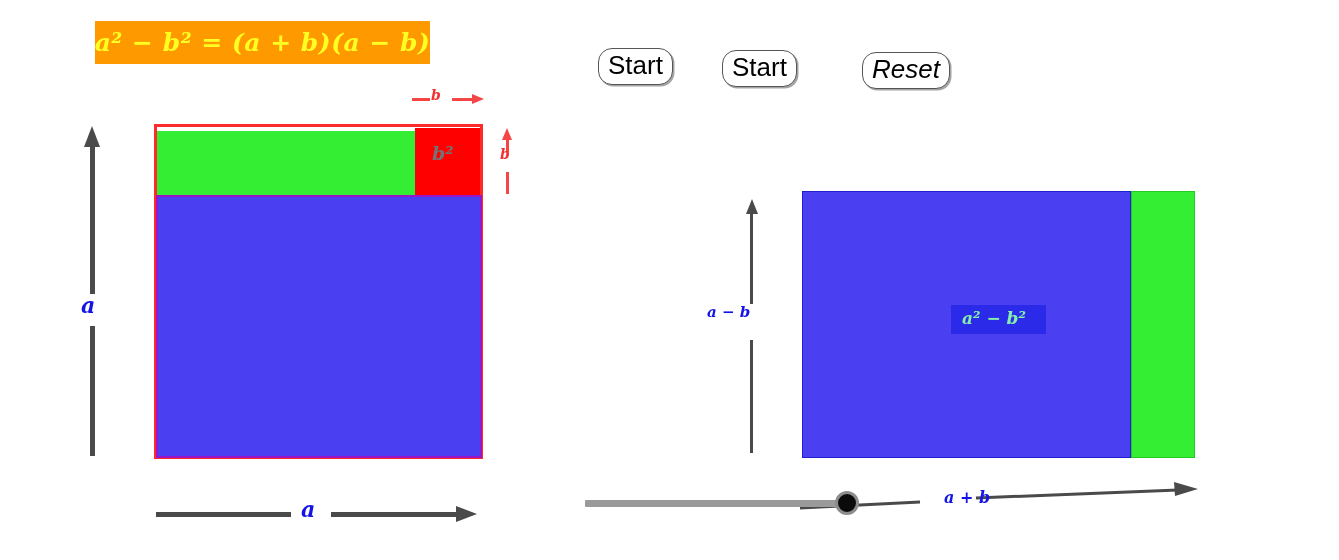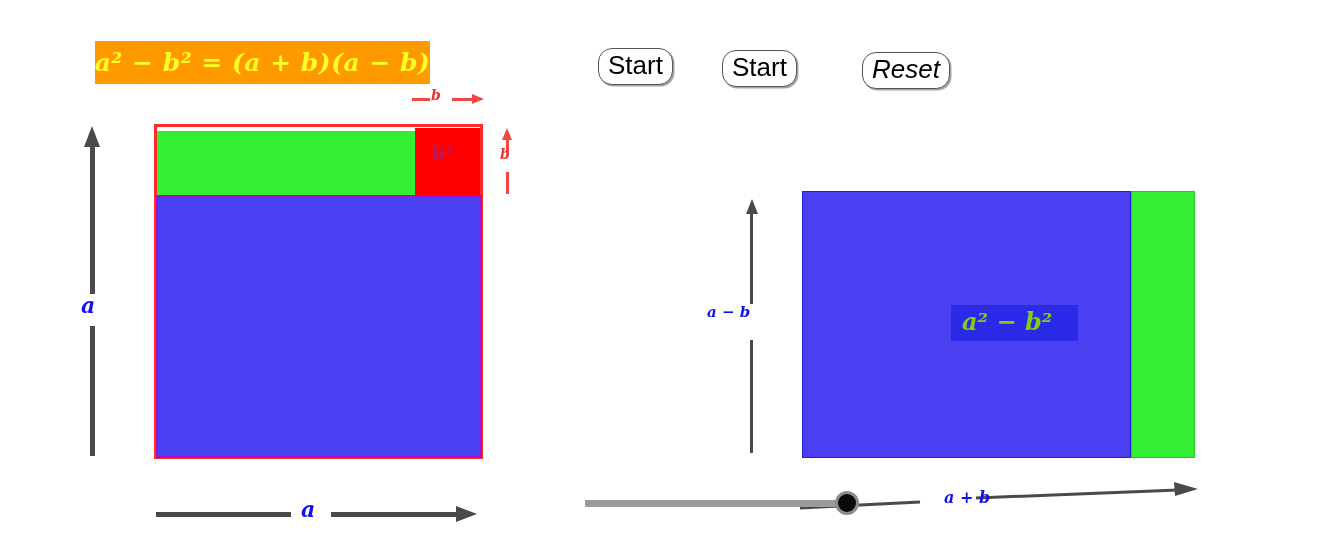--- a/index.html
+++ b/index.html
@@ -25,21 +25,20 @@
   
   #formula-banner {
     left: 95px;
     top: 21px;
     width: 335px;
     height: 43px;
     background: #FF9900;
     display: flex;
     align-items: center;
     justify-content: center;
-    margin-top: 20px;
   }
   #formula-banner .mathtxt {
     color: #FFFF22;
     font-family: "DejaVu Serif", "Liberation Serif", serif;
     font-style: italic;
     font-weight: bold;
     font-size: 25px;
     letter-spacing: 0.5px;
     white-space: nowrap;
     line-height: 1;
@@ -65,21 +64,21 @@
   
   .math {
     font-family: "DejaVu Serif", "Liberation Serif", serif;
     font-style: italic;
     font-weight: bold;
     white-space: nowrap;
     line-height: 1;
   }
   .blue-label { color: #1414E6; }
   .red-label  { color: #F23030; }
-  .black-label { color: #be185d; font-style: italic; }
+  .black-label { color: #737373; font-style: italic; }
 
   
   #left-square-outline {
     left: 154px; top: 124px;
     width: 329px; height: 335px;
     border: 3px solid #FF2A2A;
     box-sizing: border-box;
   }
   #left-green-rect {
     left: 157px; top: 131px;
@@ -182,23 +181,23 @@
   #right-green-rect {
     left: 1131px; top: 191px;
     width: 64px; height: 267px;
     background: #33EE33;
     border: 1px solid #22CC22;
     box-sizing: border-box;
   }
   #right-area-label {
     left: 951px; top: 305px;
     background: #2A2AE8;
-    padding: 5px 26px 7px 11px;
-    font-size: 24px;
-    color: #84cc16;
+    padding: 5px 20px 7px 11px;
+    font-size: 17px;
+    color: #86efac;
   }
 
   
   #right-v-arrow { left: 744px; top: 199px; width: 16px; height: 258px; }
   #right-v-arrow .shaft-top {
     left: 6px; top: 12px; width: 2.8px; height: 93px; background: #4A4A4A;
   }
   #right-v-arrow .shaft-bot {
     left: 6px; top: 141px; width: 2.8px; height: 113px; background: #4A4A4A;
   }

